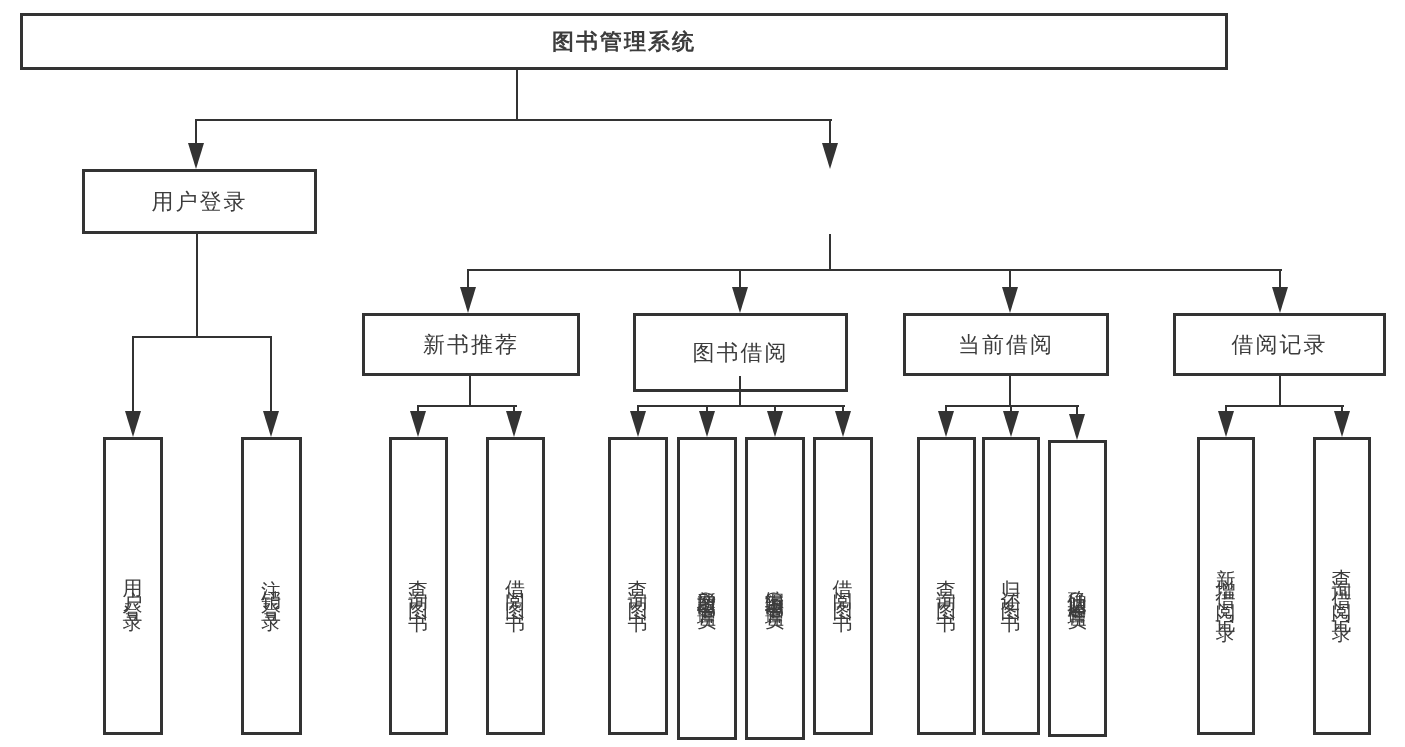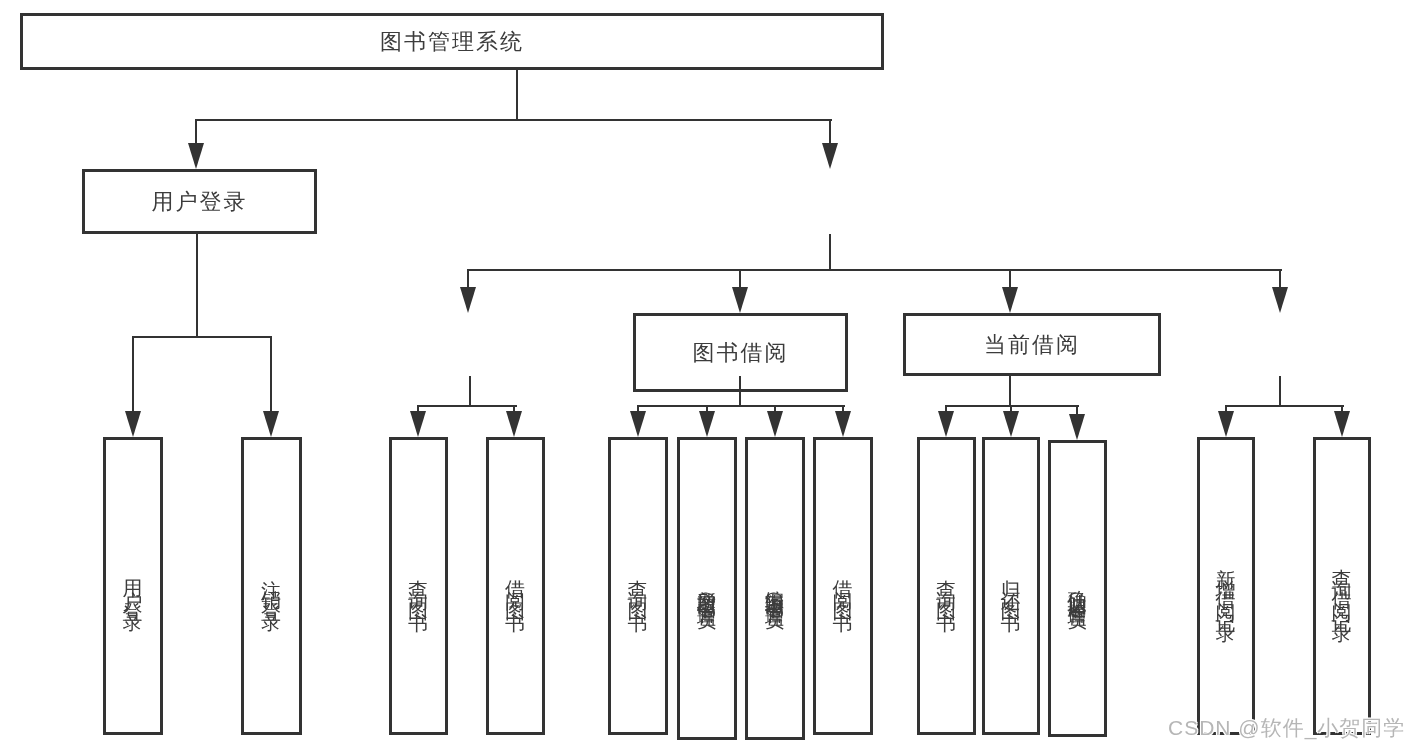--- a/index.html
+++ b/index.html
@@ -64,26 +64,28 @@
     letter-spacing: 1px;
     white-space: nowrap;
     text-shadow: 1px 1px 0 #ffffff, -1px -1px 0 #ffffff, 1px -1px 0 #ffffff, -1px 1px 0 #ffffff;
   }
 </style>
 </head>
 <body>
 
 <div class="canvas">
 
-  <div class="node hnode" style="left:20px; top:13px; width:864px; height:57px;">图书管理系统</div>
+  <div class="node hnode" style="left:20px; top:13px; width:1208px; height:57px;font-weight:bold;">图书管理系统</div>
 
   <div class="node hnode" style="left:82px; top:169px; width:235px; height:65px;">用户登录</div>
 
+  <div class="node hnode" style="left:362px; top:313px; width:218px; height:63px;">新书推荐</div>
   <div class="node hnode" style="left:633px; top:313px; width:215px; height:79px;">图书借阅</div>
-  <div class="node hnode" style="left:903px; top:313px; width:258px; height:63px;">当前借阅</div>
+  <div class="node hnode" style="left:903px; top:313px; width:206px; height:63px;">当前借阅</div>
+  <div class="node hnode" style="left:1173px; top:313px; width:213px; height:63px;">借阅记录</div>
 
   <div class="node vnode" style="left:103px; top:437px; width:60px; height:298px;">用户登录</div>
   <div class="node vnode" style="left:241px; top:437px; width:61px; height:298px;">注销登录</div>
 
   <div class="node vnode" style="left:389px; top:437px; width:59px; height:298px;">查询图书</div>
   <div class="node vnode" style="left:486px; top:437px; width:59px; height:298px;">借阅图书</div>
 
   <div class="node vnode" style="left:608px; top:437px; width:60px; height:298px;">查询图书</div>
   <div class="node vnode long" style="left:677px; top:437px; width:60px; height:303px;">新增图书（管理员）</div>
   <div class="node vnode long" style="left:745px; top:437px; width:60px; height:303px;">编辑图书（管理员）</div>
@@ -144,14 +146,13 @@
       <div class="cline" style="left: 1010px; top: 405px; width: 2px; height: 12px; background: rgb(51, 51, 51);"></div>
       <div class="ahead" style="left: 1003px; top: 411px; border-top-color: rgb(51, 51, 51);"></div>
       <div class="cline" style="left: 1076px; top: 405px; width: 2px; height: 15px; background: rgb(51, 51, 51);"></div>
       <div class="ahead" style="left: 1069px; top: 414px; border-top-color: rgb(51, 51, 51);"></div>
       <div class="cline" style="left: 1225px; top: 405px; width: 2px; height: 12px; background: rgb(51, 51, 51);"></div>
       <div class="ahead" style="left: 1218px; top: 411px; border-top-color: rgb(51, 51, 51);"></div>
       <div class="cline" style="left: 1341px; top: 405px; width: 2px; height: 12px; background: rgb(51, 51, 51);"></div>
       <div class="ahead" style="left: 1334px; top: 411px; border-top-color: rgb(51, 51, 51);"></div>
     </div>
 
-  <div class="watermark">CSDN @软件_小贺同学</div>
 </div>
 
 </body></html>

